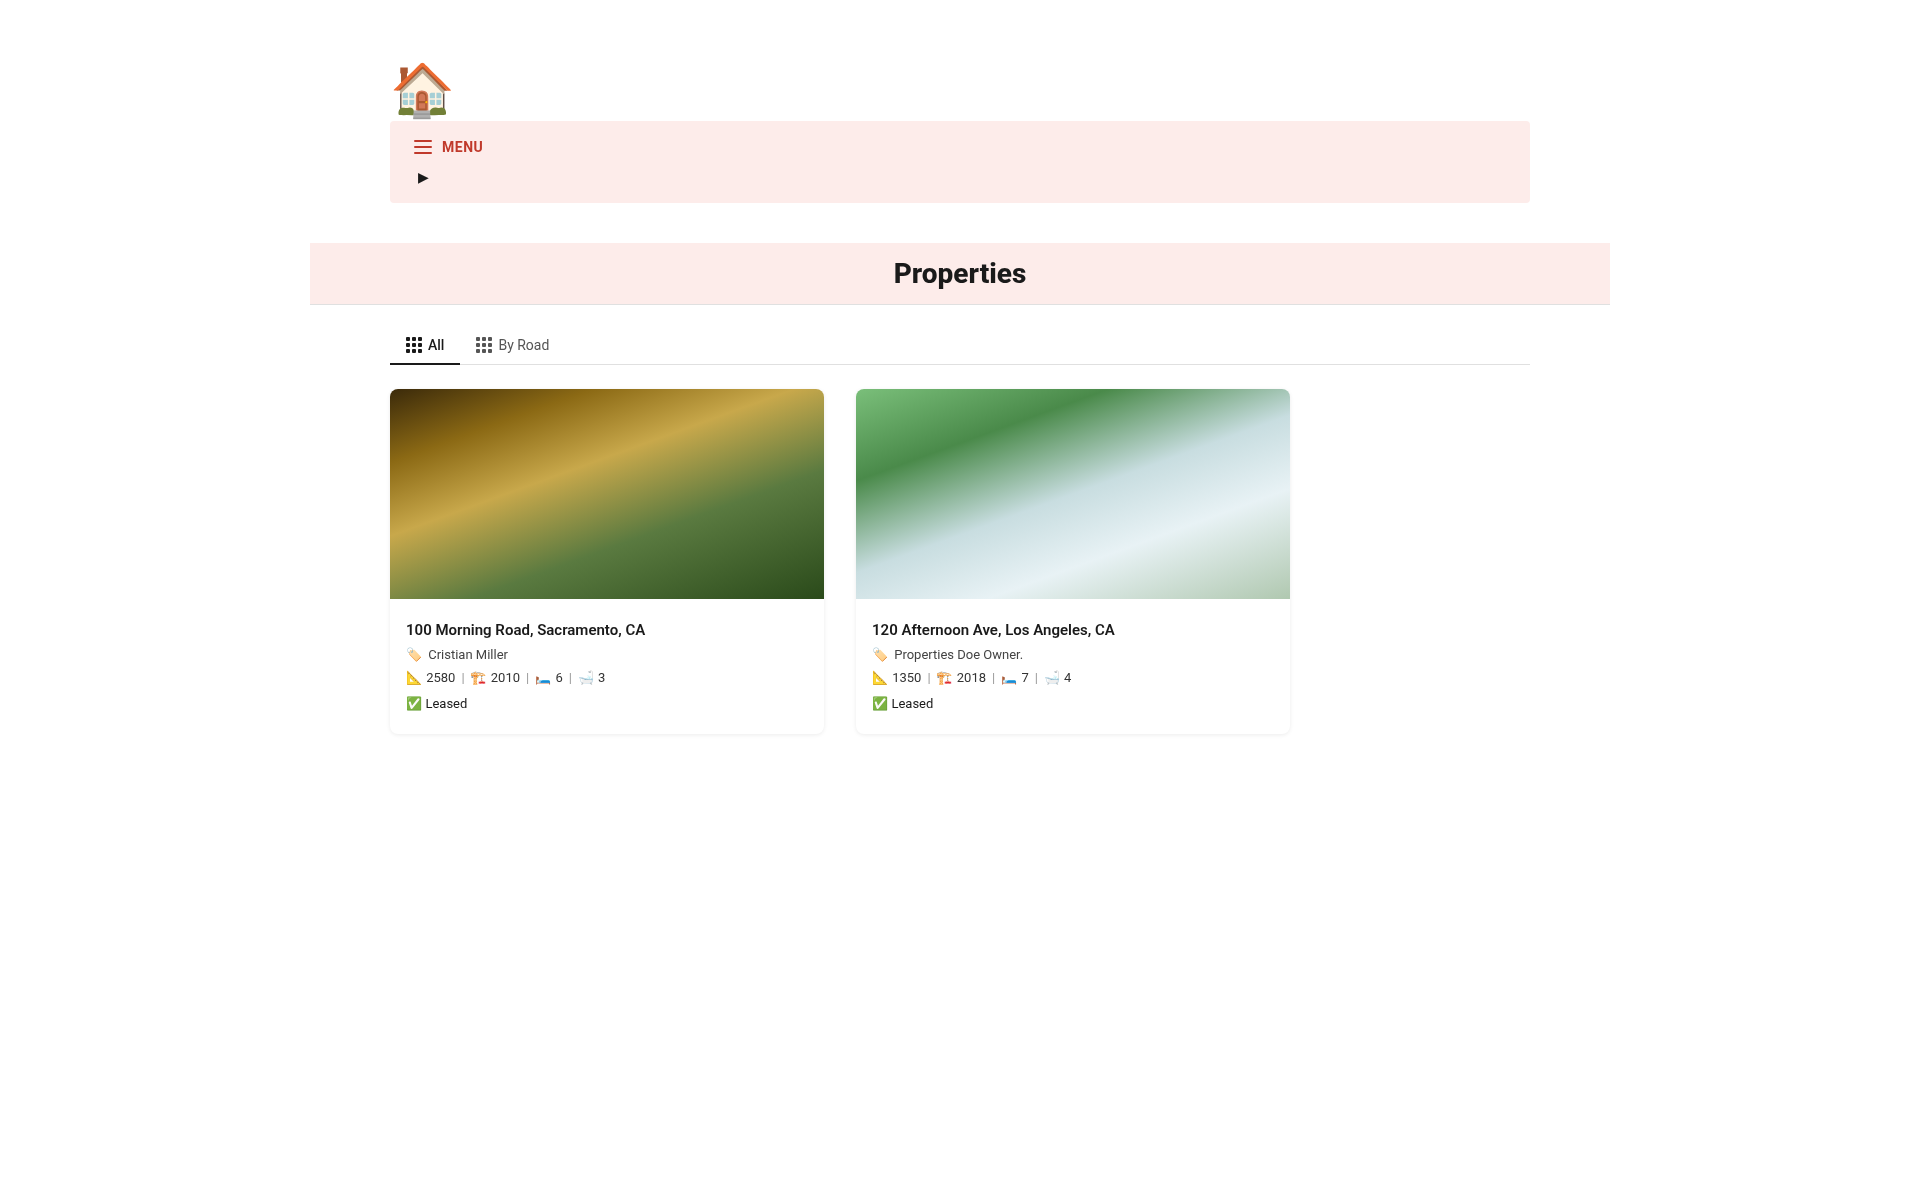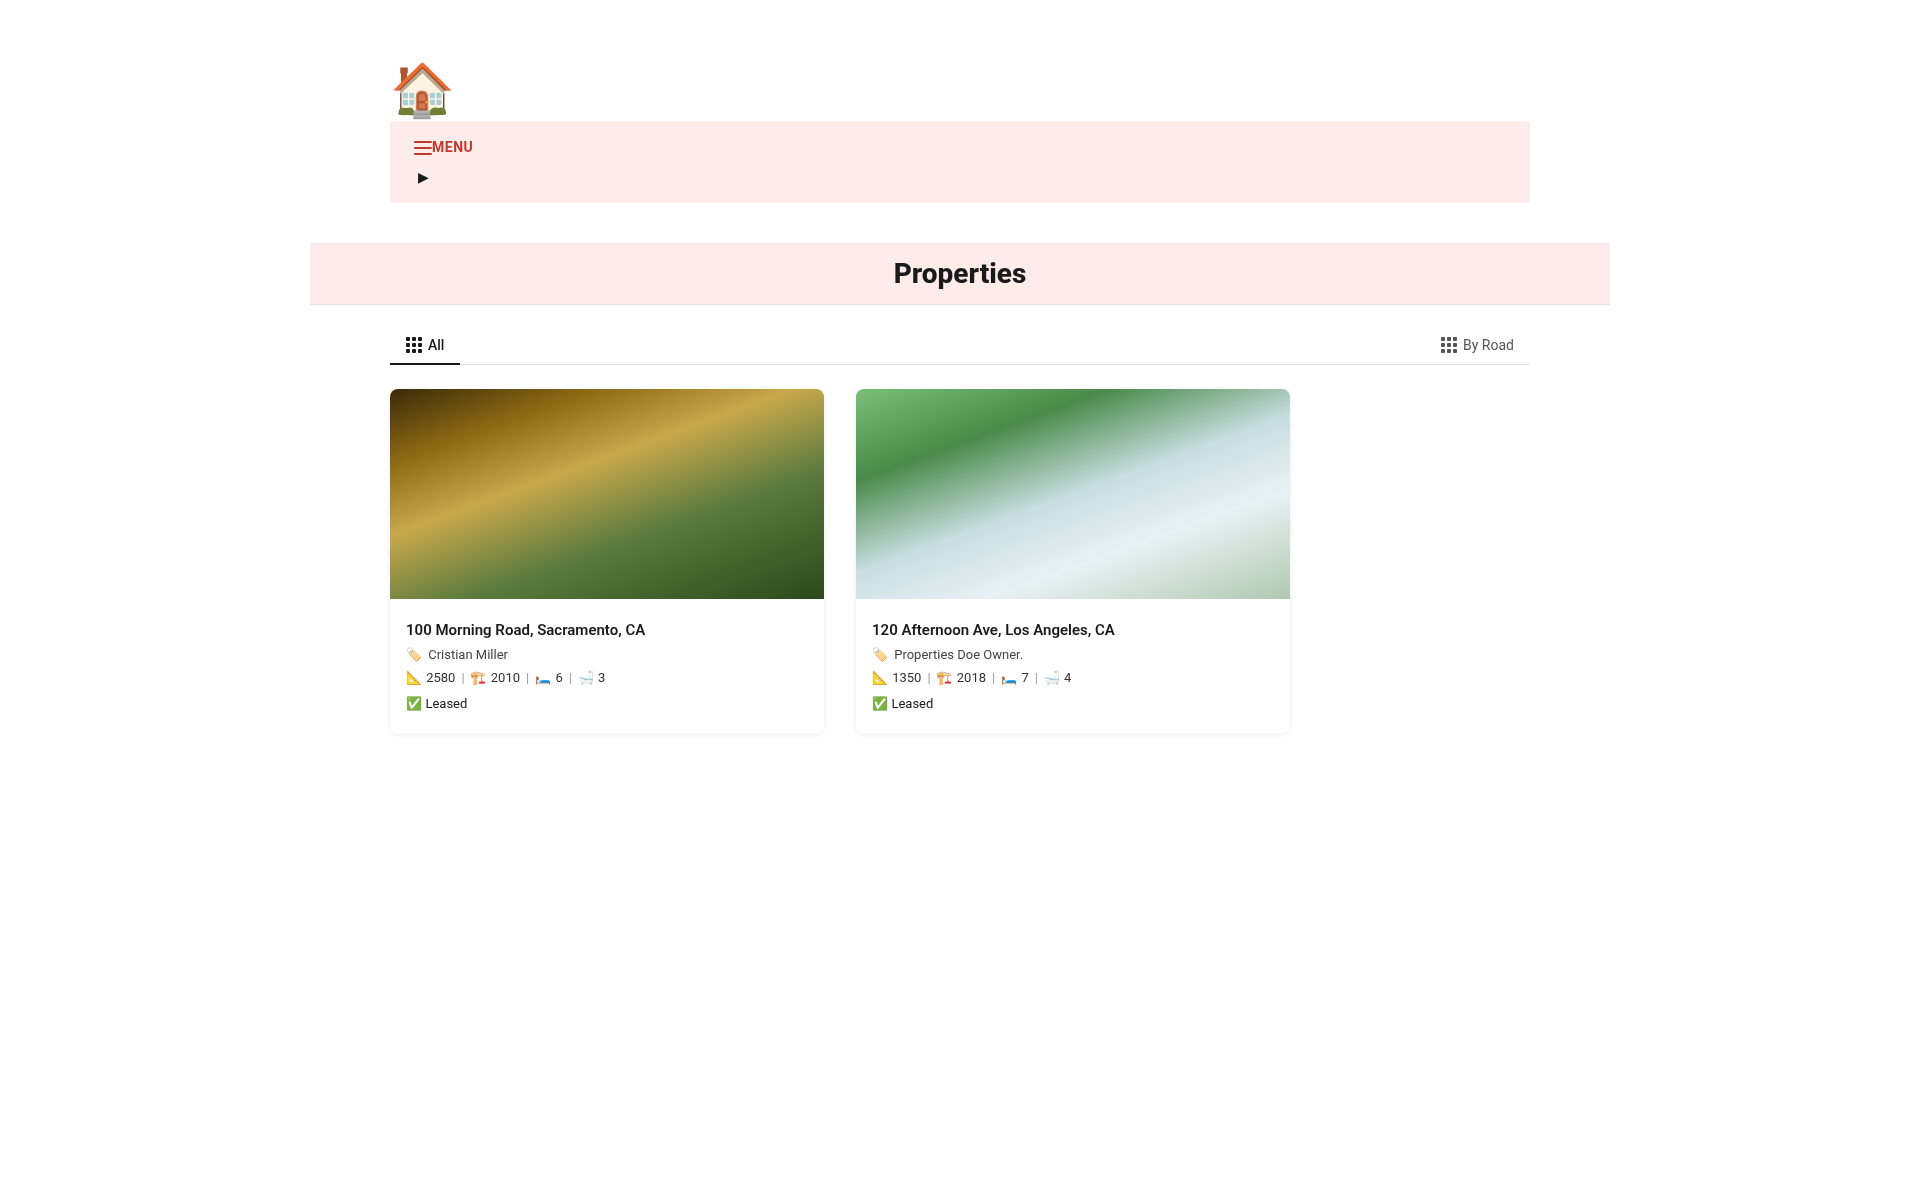--- a/index.html
+++ b/index.html
@@ -31,21 +31,22 @@
 
     .menu-bar {
       background: #fdecea;
       border-radius: 4px;
       padding: 18px 24px;
       margin-bottom: 40px;
     }
 
     .menu-header {
       display: flex;
-      align-items: flex-end;
+      align-items: center;
+      gap: 10px;
       cursor: pointer;
     }
 
     .menu-lines {
       display: flex;
       flex-direction: column;
       gap: 4px;
     }
 
     .menu-line {
@@ -81,21 +82,20 @@
       padding-right: 80px;
       margin-bottom: 24px;
       text-align: center;
     }
 
     .tabs {
       display: flex;
       gap: 0;
       border-bottom: 1px solid #e0e0e0;
       margin-bottom: 24px;
-      justify-content: space-between;
     }
 
     .tab {
       display: flex;
       align-items: center;
       gap: 6px;
       padding: 8px 16px 10px;
       cursor: pointer;
       font-size: 14px;
       color: #555;

